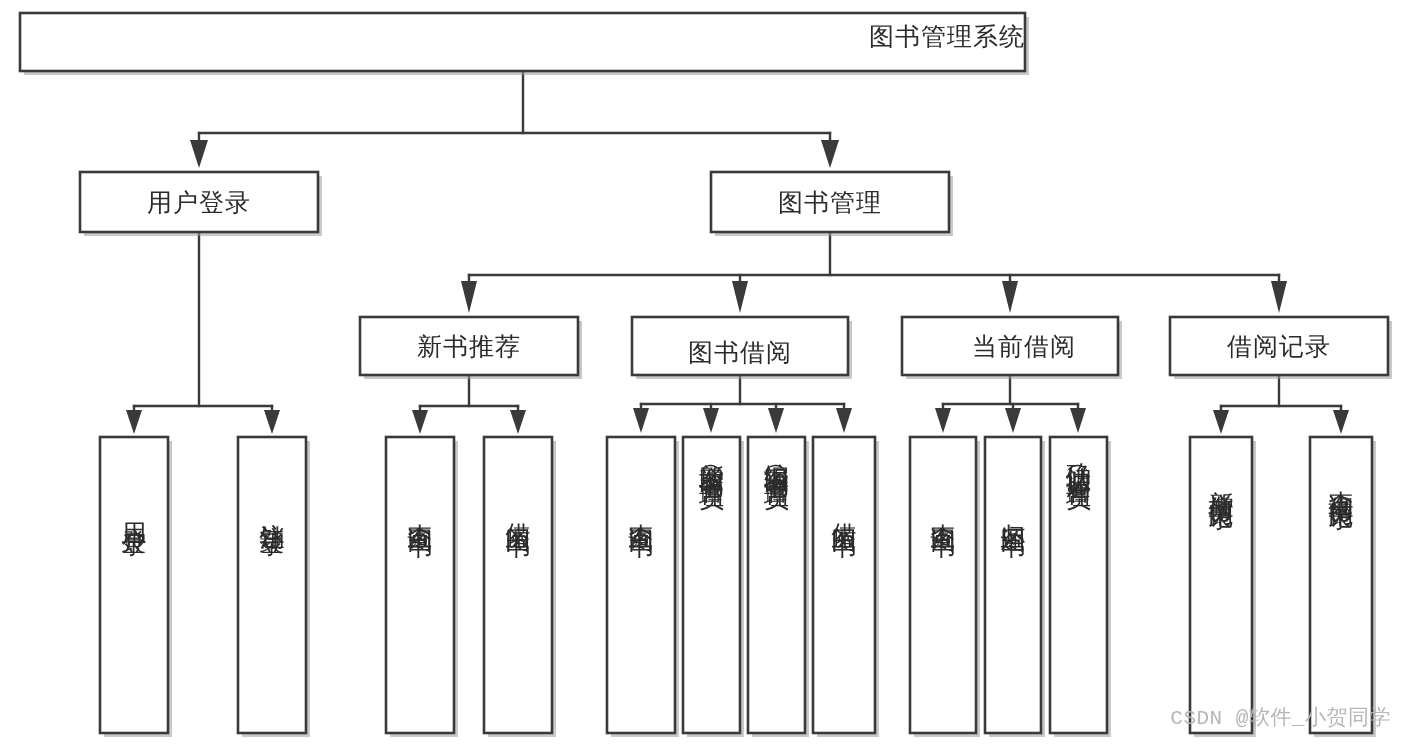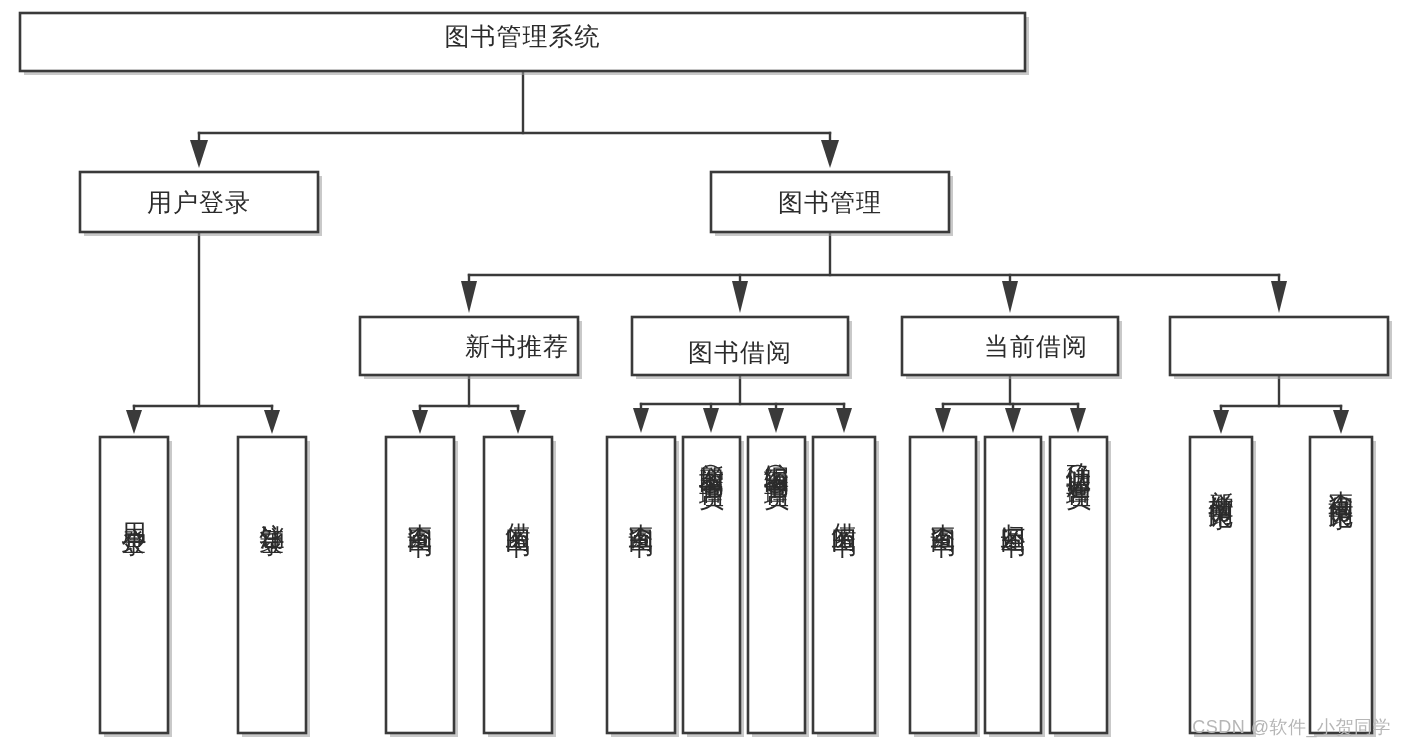--- a/index.html
+++ b/index.html
@@ -69,23 +69,23 @@
   .hlabel-text {
     font-family: "DejaVu Sans", "Liberation Sans", sans-serif;
     font-size: 25px;
     color: #2b2b2b;
     letter-spacing: 1px;
     white-space: nowrap;
   }
   .watermark {
     position: absolute;
     right: 14px;
-    bottom: 8px;
-    font-family: Liberation Sans, sans-serif;
-    font-size: 18px;
+    bottom: 16px;
+    font-family: Liberation Mono, monospace;
+    font-size: 21px;
     color: #b6b6b6;
     letter-spacing: 0.5px;
     white-space: nowrap;
     pointer-events: none;
   }
 </style>
 </head>
 <body>
 
 <div id="diagram-root">
@@ -250,39 +250,42 @@
     <g>
       <rect class="node-shadow" x="1194" y="441" width="62" height="296"></rect>
       <rect class="node-box" x="1190" y="437" width="62" height="296"></rect>
     </g>
     <g>
       <rect class="node-shadow" x="1314" y="441" width="62" height="296"></rect>
       <rect class="node-box" x="1310" y="437" width="62" height="296"></rect>
     </g>
   </svg>
 
-  <div class="hlabel-wrap" style="left:20px; top:13px; width:1005px; height:46px;">
+  <div class="hlabel-wrap" style="left:20px; top:13px; width:1005px; height:46px;justify-content:flex-end;">
     <span class="hlabel-text">图书管理系统</span>
   </div>
 
   <div class="hlabel-wrap" style="left:80px; top:172px; width:238px; height:60px;">
     <span class="hlabel-text">用户登录</span>
   </div>
   <div class="hlabel-wrap" style="left:711px; top:172px; width:238px; height:60px;text-align:right;">
     <span class="hlabel-text">图书管理</span>
   </div>
 
-  <div class="hlabel-wrap" style="left:360px; top:317px; width:218px; height:58px;padding-left:48px;">
+  <div class="hlabel-wrap" style="left:360px; top:317px; width:218px; height:58px;">
     <span class="hlabel-text">新书推荐</span>
   </div>
   <div class="hlabel-wrap" style="left:632px; top:317px; width:216px; height:70px;">
     <span class="hlabel-text">图书借阅</span>
   </div>
-  <div class="hlabel-wrap" style="left:902px; top:317px; width:244px; height:58px;margin-left:12px;">
+  <div class="hlabel-wrap" style="left:902px; top:317px; width:244px; height:58px;">
     <span class="hlabel-text">当前借阅</span>
+  </div>
+  <div class="hlabel-wrap" style="left:1170px; top:317px; width:218px; height:58px;">
+    <span class="hlabel-text">借阅记录</span>
   </div>
 
   <div class="vlabel-wrap" style="left:100px; top:503px; width:68px; height:230px;">
     <span class="vlabel-text">用户登录</span>
   </div>
   <div class="vlabel-wrap" style="left:238px; top:503px; width:68px; height:230px;">
     <span class="vlabel-text">注销登录</span>
   </div>
 
   <div class="vlabel-wrap" style="left:386px; top:503px; width:68px; height:230px;">

